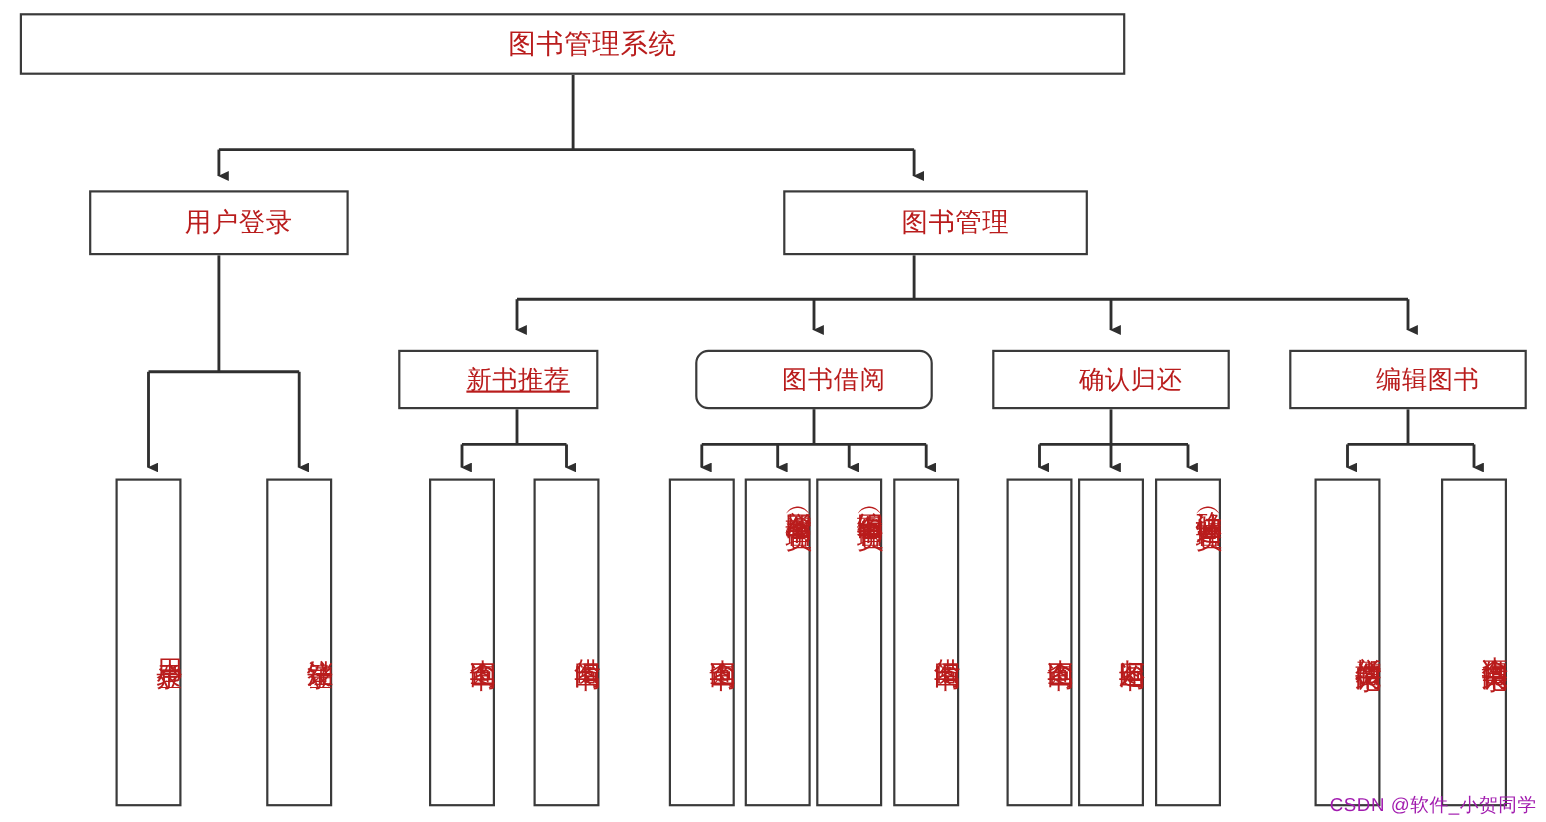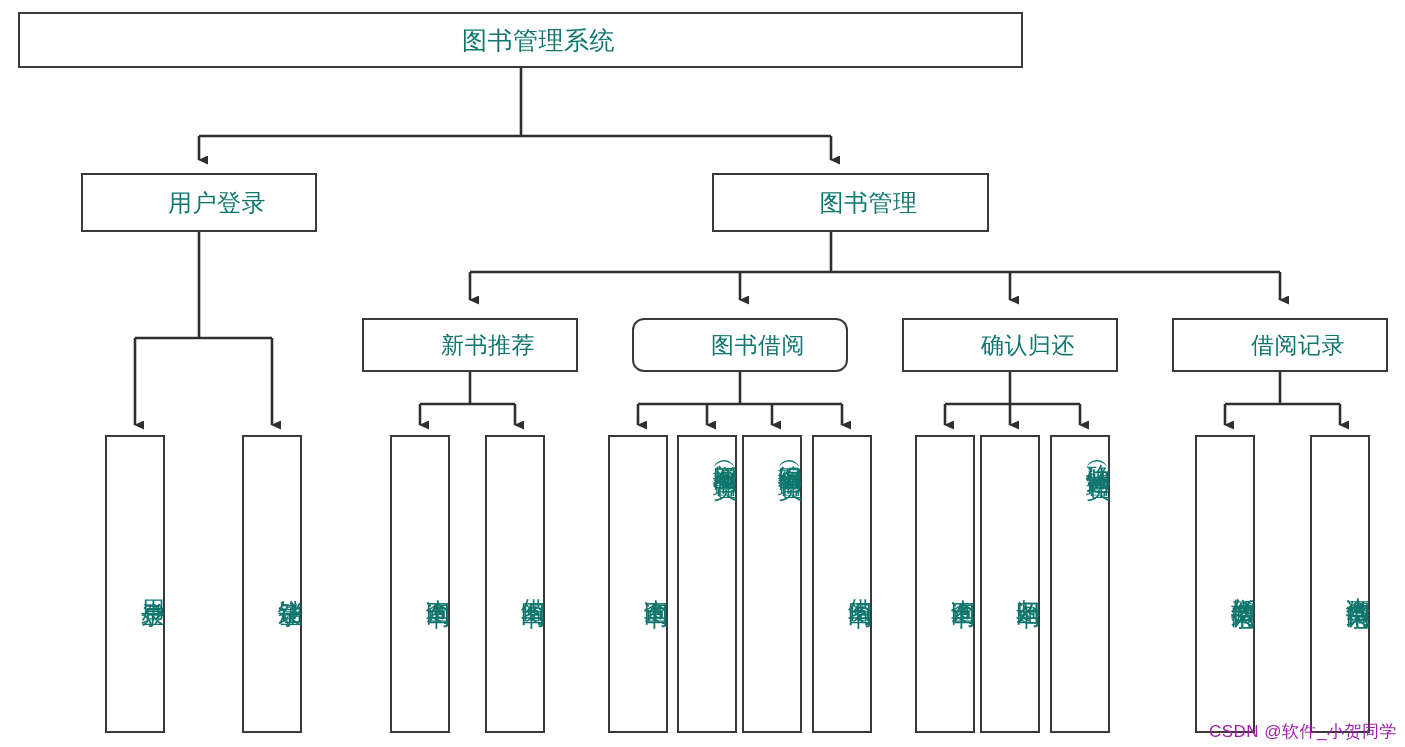--- a/index.html
+++ b/index.html
@@ -27,21 +27,21 @@
     height: 747px;
   }
   .node-box {
     position: absolute;
     box-sizing: border-box;
     background: #ffffff;
     border: 2.5px solid #3a3a3a;
     display: flex;
     align-items: center;
     justify-content: center;
-    color: #0f766e;
+    color: #b91c1c;
     padding-left: 36px;
   }
   .node-label {
     display: block;
     text-align: center;
     line-height: 1.15;
     letter-spacing: 0.5px;
   }
   .level-root .node-label { font-size: 25px; }
   .level-2 .node-label { font-size: 24px; }
@@ -149,34 +149,34 @@
   </div>
 
   <div class="node-box level-2" style="left:81px; top:173px; width:236px; height:59px;">
     <span class="node-label">用户登录</span>
   </div>
 
   <div class="node-box level-2" style="left:712px; top:173px; width:277px; height:59px;">
     <span class="node-label">图书管理</span>
   </div>
 
-  <div class="node-box level-3" style="left:362px; top:318px; width:216px; height:54px;">
+  <div class="node-box level-3" style="left:362px; top:318px; width:182px; height:54px;text-decoration:underline;">
     <span class="node-label">新书推荐</span>
   </div>
 
   <div class="node-box level-3" style="left:632px; top:318px; width:216px; height:54px;border-radius:12px;">
     <span class="node-label">图书借阅</span>
   </div>
 
   <div class="node-box level-3" style="left:902px; top:318px; width:216px; height:54px;">
     <span class="node-label">确认归还</span>
   </div>
 
   <div class="node-box level-3" style="left:1172px; top:318px; width:216px; height:54px;">
-    <span class="node-label">借阅记录</span>
+    <span class="node-label">编辑图书</span>
   </div>
 
   <div class="node-box level-leaf leaf-centered" style="left:105px; top:435px; width:60px; height:298px;">
     <span class="node-label">用户登录</span>
   </div>
 
   <div class="node-box level-leaf leaf-centered" style="left:242px; top:435px; width:60px; height:298px;">
     <span class="node-label">注销登录</span>
   </div>
 

